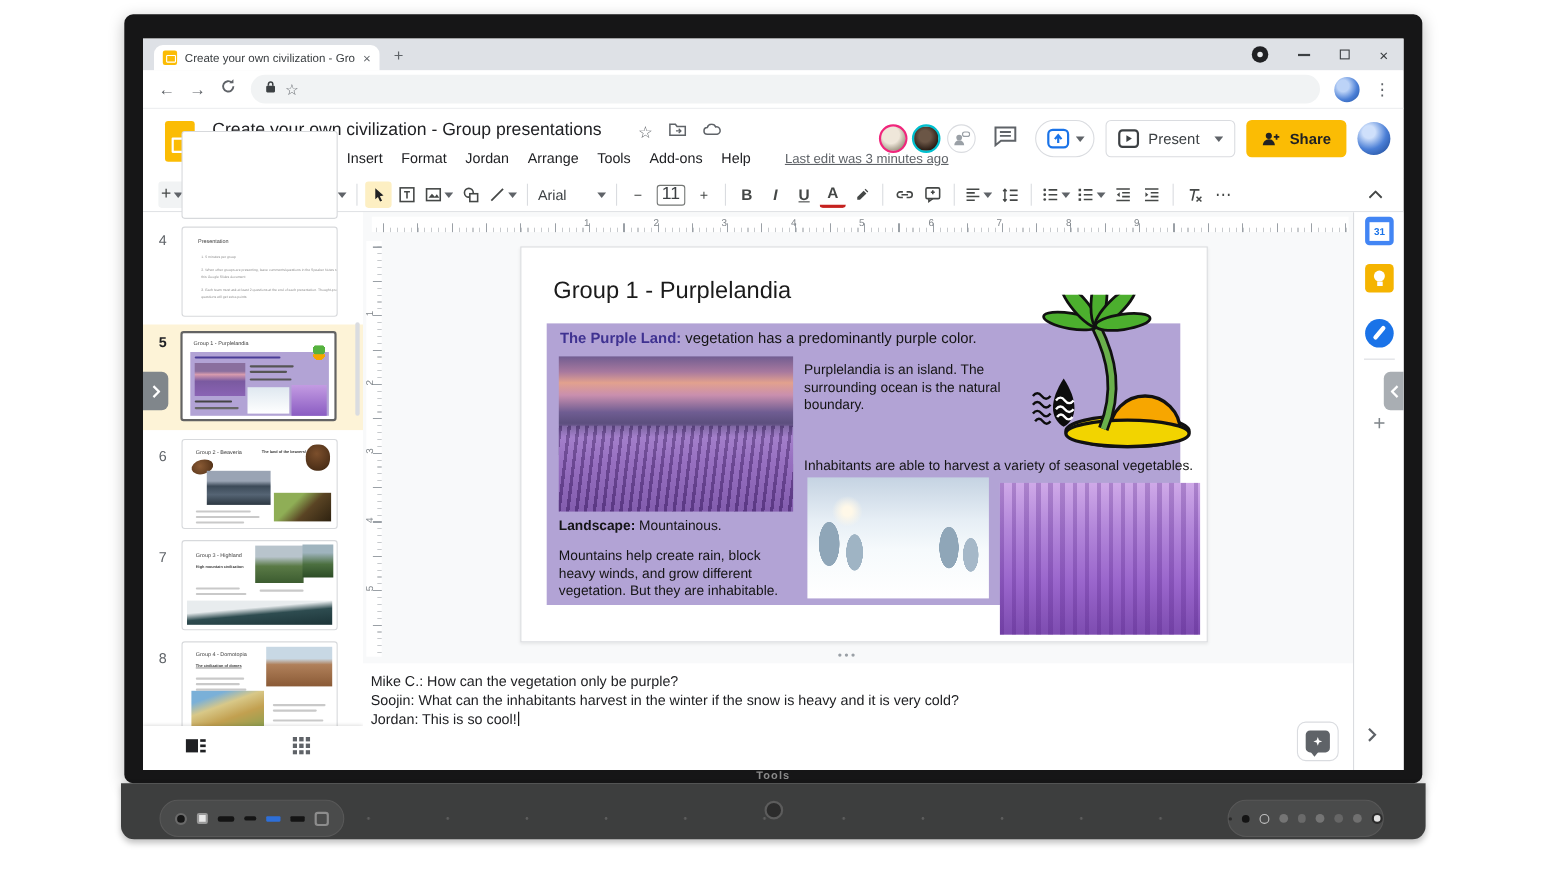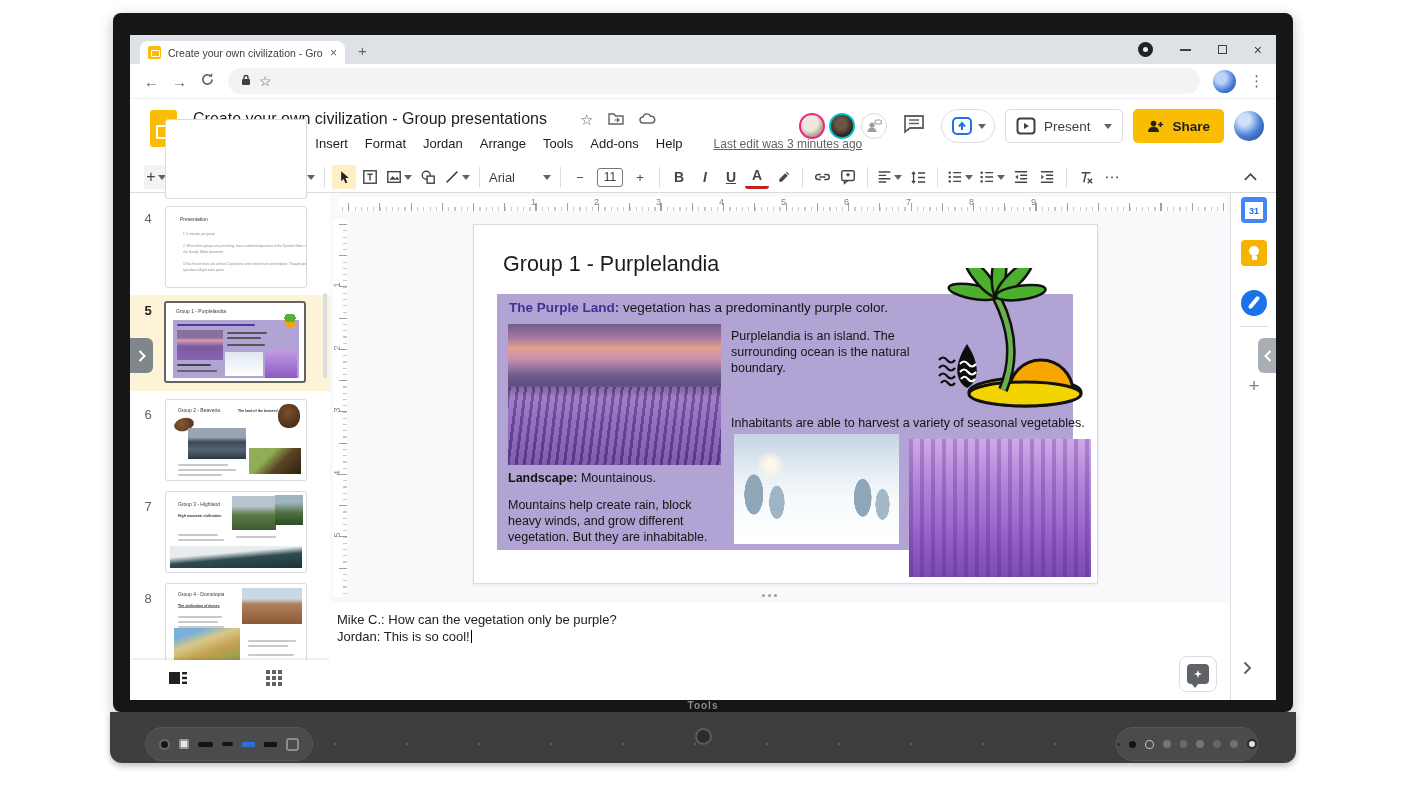--- a/index.html
+++ b/index.html
@@ -59,21 +59,21 @@
   .caret { width:0; height:0; border-left:4px solid transparent; border-right:4px solid transparent; border-top:5px solid #5f6368; }
 
   
   .gstoolbar { position:absolute; left:0; top:127px; width:100%; height:31px; background:#fff; border-bottom:1px solid #dadce0; display:flex; align-items:center; padding-left:14px; gap:2px; }
   .tbtn { min-width:24px; height:24px; display:flex; align-items:center; justify-content:center; color:#444746; font-size:13px; border-radius:3px; gap:2px; padding:0 2px; }
   .tbtn svg { display:block; }
   .tbtn.sel { background:#fdefc3; }
   .tb-div { width:1px; height:20px; background:#dadce0; margin:0 5px; flex:none; }
   .tb-letter { font-size:14px; font-weight:bold; color:#444746; }
   .fontname { font-size:13px; color:#3c4043; width:52px; }
-  .sizebox { width:26px; height:19px; border:1px solid #747775; border-radius:3px; font-size:12px; color:#3c4043; display:flex; align-items:center; justify-content:center; margin:4px 3px; }
+  .sizebox { width:26px; height:19px; border:1px solid #747775; border-radius:3px; font-size:16px; color:#3c4043; display:flex; align-items:center; justify-content:center; margin:4px 3px; }
   .u-red { border-bottom:3px solid #c5221f; line-height:13px; }
 
   
   .gsmain { position:absolute; left:0; top:158px; width:1146px; height:507px; background:#f8f9fa; }
   .filmstrip { position:absolute; left:0; top:0; width:200px; height:507px; background:#fff; }
   .srow { position:absolute; left:0; width:200px; }
   .snum { position:absolute; left:8px; top:8px; width:20px; text-align:center; font-size:13px; color:#5f6368; }
   .thumb { position:absolute; left:35px; top:0; width:142px; height:82px; background:#fff; border:1px solid #d7d9dc; border-radius:3px; overflow:hidden; }
   .srow.sel { background:#fdf3d7; }
   .srow.sel .thumb { border:2px solid #636363; }
@@ -623,20 +623,21 @@
 
       <div class="notes-handle">
           <i></i>
           <i></i>
           <i></i>
         </div>
 
       <div class="notesarea">
         <div style="position:absolute;left:7px;top:8px;right:60px;">
           <div class="nline">Mike C.: How can the vegetation only be purple?</div>
+          <div class="nline">Soojin: What can the inhabitants harvest in the winter if the snow is heavy and it is very cold?</div>
           <div class="nline"><span>Jordan: This is so cool!</span><span class="cursorbar"></span></div>
         </div>
         <div class="explore-btn">
           <span class="explore-inner">
             <svg width="12" height="12" viewBox="0 0 24 24">
                 <path d="M12 4l2.2 5.8L20 12l-5.8 2.2L12 20l-2.2-5.8L4 12l5.8-2.2z" fill="#fff"></path>
               </svg>
           </span>
         </div>
       </div>

